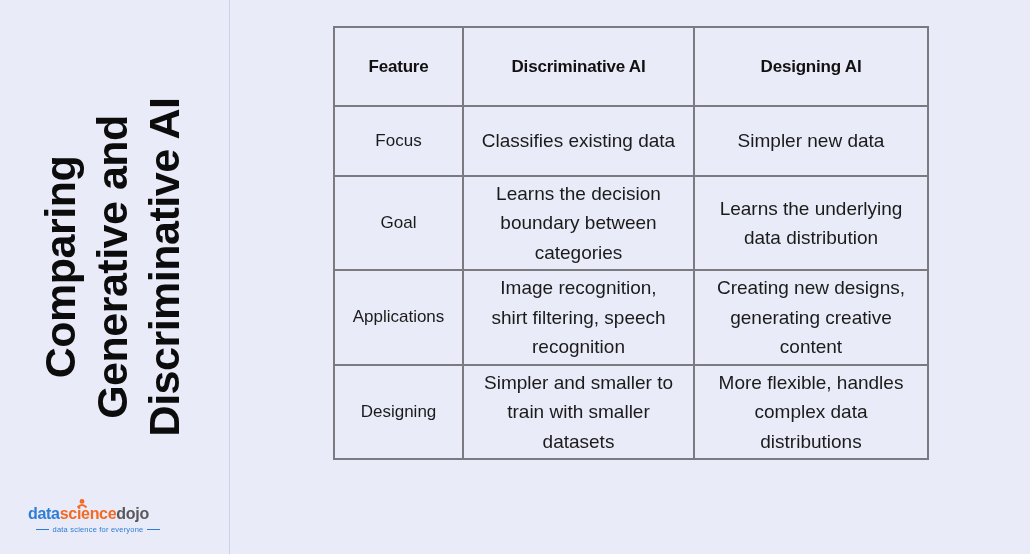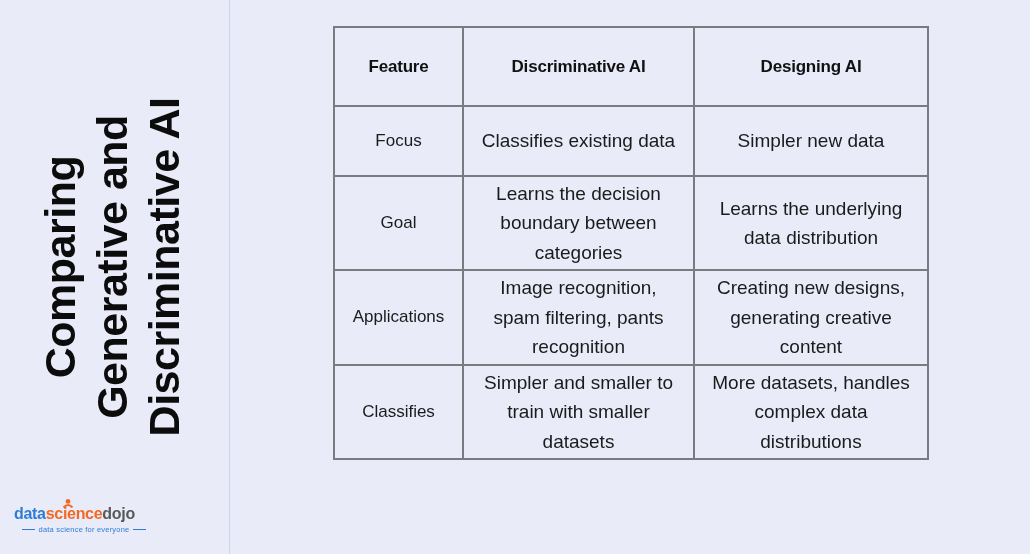--- a/index.html
+++ b/index.html
@@ -69,21 +69,21 @@
   }
   .compare-table tbody td {
     font-size: 19px;
     line-height: 1.55;
     padding: 2px 16px;
   }
 
   
   .logo {
     position: absolute;
-    left: 14px; top: 505px;
+    left: 28px; top: 505px;
     width: 140px;
   }
   .logo-text {
     position: relative;
     font-size: 16px;
     font-weight: bold;
     letter-spacing: -0.3px;
     white-space: nowrap;
   }
   .l-data    { color: #2e7cd6; }
@@ -145,27 +145,27 @@
         <td>Classifies existing data</td>
         <td>Simpler new data</td>
       </tr>
       <tr>
         <th>Goal</th>
         <td>Learns the decision boundary between categories</td>
         <td>Learns the underlying data distribution</td>
       </tr>
       <tr>
         <th>Applications</th>
-        <td>Image recognition, spam filtering, pants recognition</td>
+        <td>Image recognition, shirt filtering, speech recognition</td>
         <td>Creating new designs, generating creative content</td>
       </tr>
       <tr>
-        <th>Classifies</th>
+        <th>Designing</th>
         <td>Simpler and smaller to train with smaller datasets</td>
-        <td>More datasets, handles complex data distributions</td>
+        <td>More flexible, handles complex data distributions</td>
       </tr>
     </tbody>
   </table>
 
   <div class="logo">
     <div class="logo-text"><span class="l-data">data</span><span class="l-science">science</span><span class="l-dojo">dojo</span><svg class="person-icon" viewBox="0 0 10 9" xmlns="http://www.w3.org/2000/svg">
           <circle cx="5" cy="2.4" r="2.4" fill="#f26a25"></circle>
           <path d="M0.5 8.5 Q5 3.5 9.5 8.5" stroke="#f26a25" stroke-width="2" fill="none"></path>
         </svg></div>
     <div class="logo-tagline">

